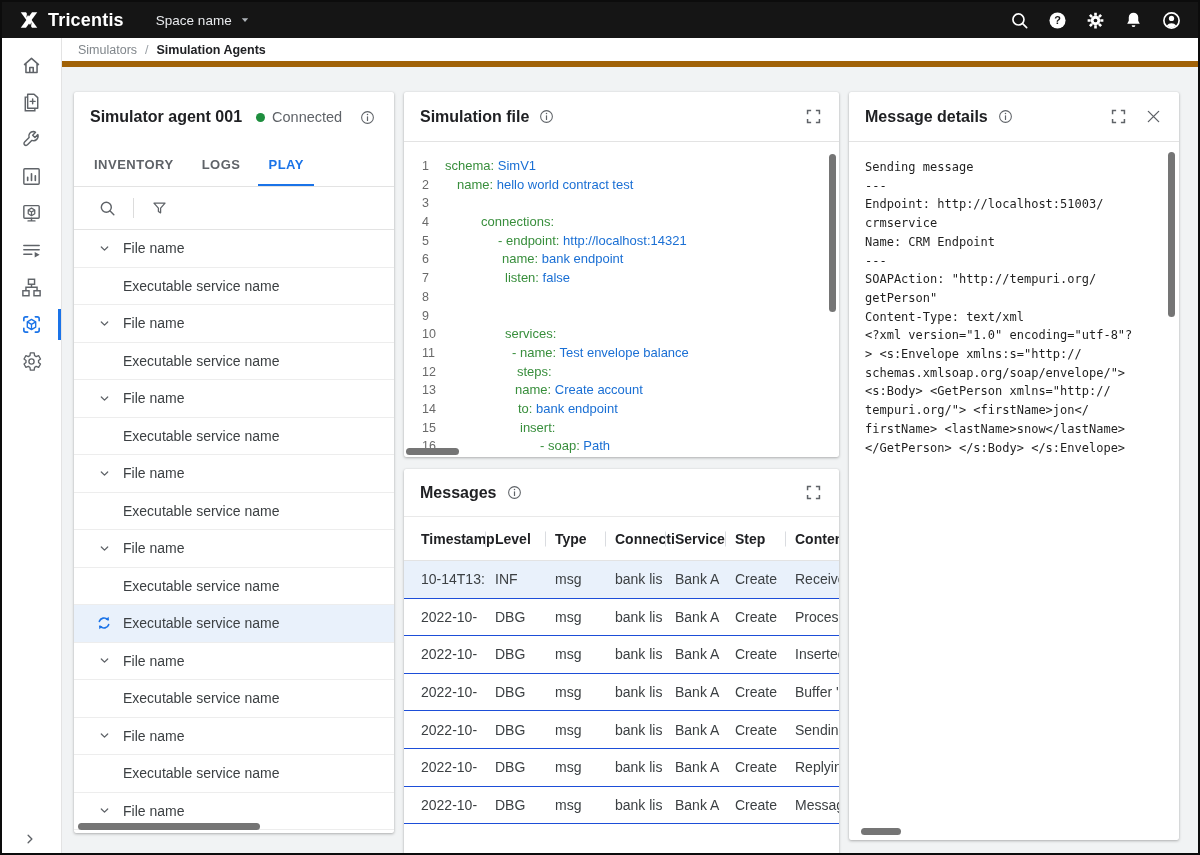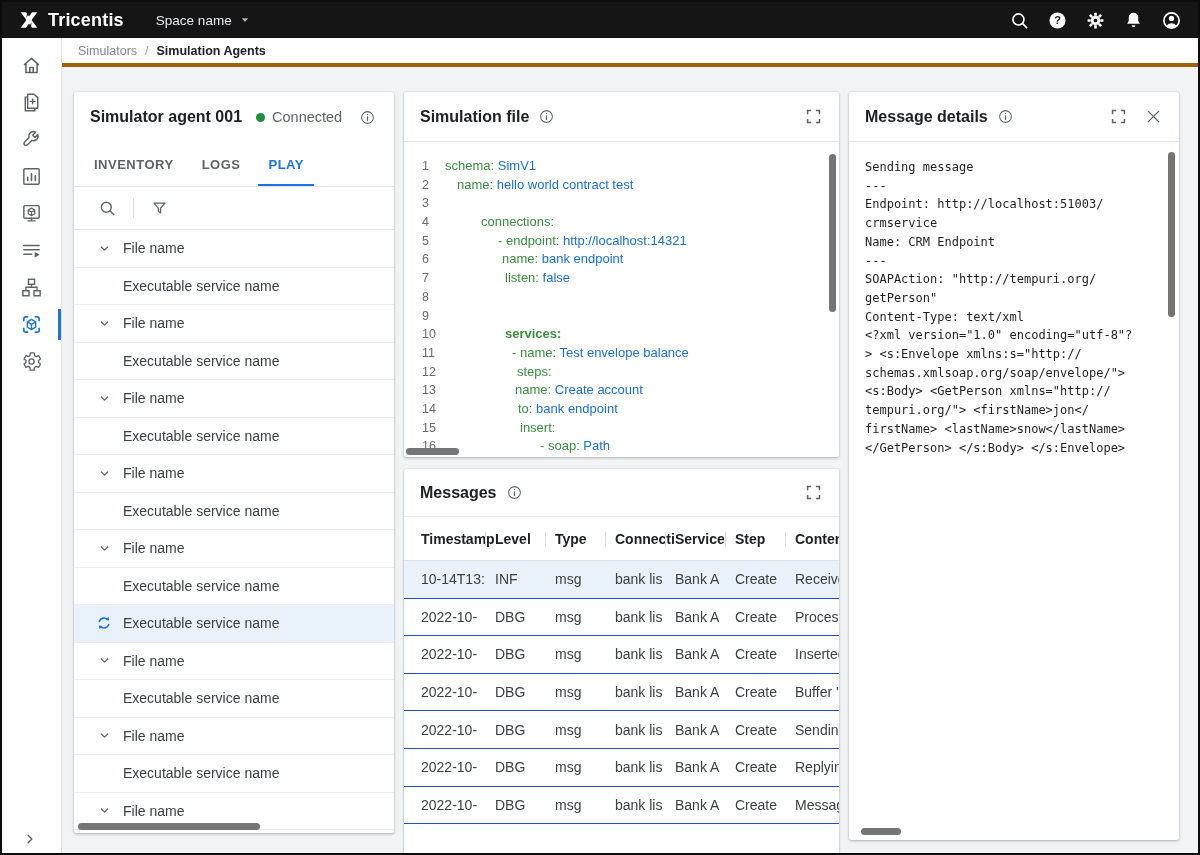--- a/index.html
+++ b/index.html
@@ -16,21 +16,21 @@
   .space-sel { display:flex; align-items:center; gap:6px; margin-left:32px; color:#e8eaed;
                font-size:13.5px; cursor:pointer; }
   .space-sel .ic { color:#aeb3b8; }
   .topbar-actions { margin-left:auto; display:flex; align-items:center; gap:17px; }
   .tb-icon { width:21px; height:21px; color:#ffffff; cursor:pointer; display:inline-flex; }
   .ic { display:inline-flex; }
   .ic svg { width:100%; height:100%; }
 
   
   .crumbbar { position:absolute; left:60px; top:36px; width:1138px; height:29px; background:#fff;
-              border-bottom:4px solid #a16207; display:flex; align-items:center; padding:0 16px;
+              border-bottom:6px solid #a16207; display:flex; align-items:center; padding:0 16px;
               font-size:12.5px; }
   .crumb-parent { color:#80868b; }
   .crumb-sep { color:#9aa0a6; margin:0 8px; }
   .crumb-current { color:#202124; font-weight:600; }
 
   
   .sidebar { position:absolute; left:0; top:36px; width:60px; height:817px; background:#fff;
              border-right:1px solid #e3e3e3; }
   .side-items { display:flex; flex-direction:column; align-items:center; padding-top:9px; }
   .side-item { position:relative; width:100%; height:37px; display:flex; align-items:center;
@@ -443,21 +443,21 @@
         <div class="code-line">
           <span class="ln">8</span>
           <span style="margin-left: 0px;"><span class="code-key" style="color: rgb(56, 142, 60);"></span></span>
         </div>
         <div class="code-line">
           <span class="ln">9</span>
           <span style="margin-left: 0px;"><span class="code-key" style="color: rgb(56, 142, 60);"></span></span>
         </div>
         <div class="code-line">
           <span class="ln">10</span>
-          <span style="margin-left: 71px;"><span class="code-key" style="color: rgb(56, 142, 60); font-weight: bold;">services:</span></span>
+          <span style="margin-left: 71px;"><span class="code-key" style="color: rgb(56, 142, 60);">services:</span></span>
         </div>
         <div class="code-line">
           <span class="ln">11</span>
           <span style="margin-left: 78px;"><span class="code-key" style="color: rgb(56, 142, 60);">- name:</span><span class="code-val" style="color: rgb(26, 111, 212);"> Test envelope balance</span></span>
         </div>
         <div class="code-line">
           <span class="ln">12</span>
           <span style="margin-left: 83px;"><span class="code-key" style="color: rgb(56, 142, 60);">steps:</span></span>
         </div>
         <div class="code-line">

